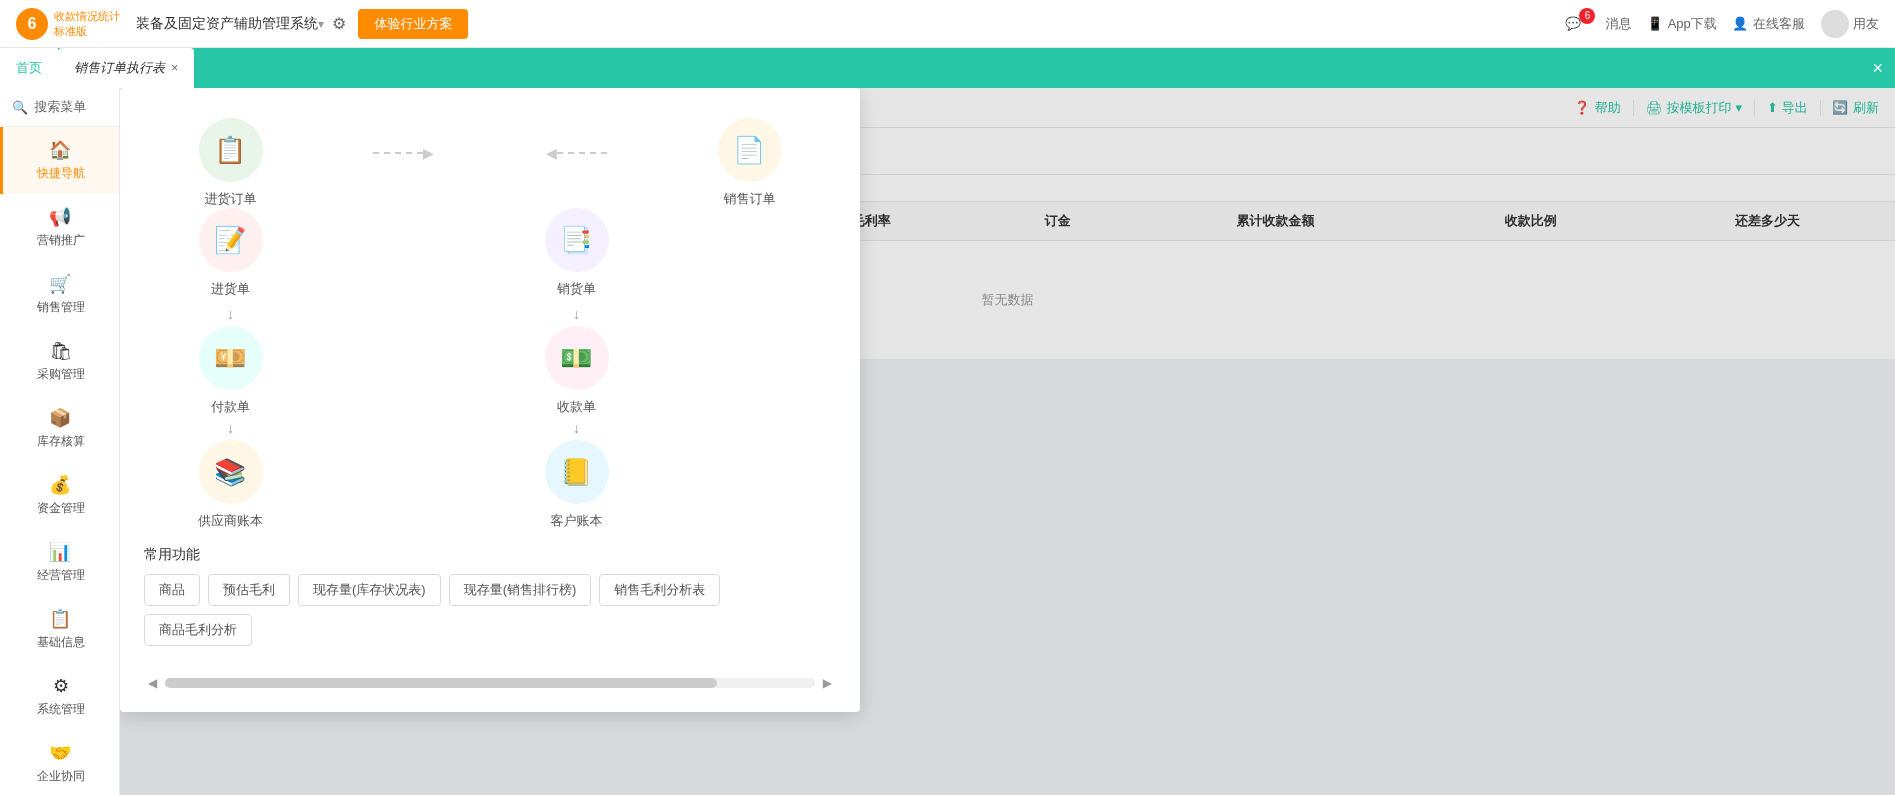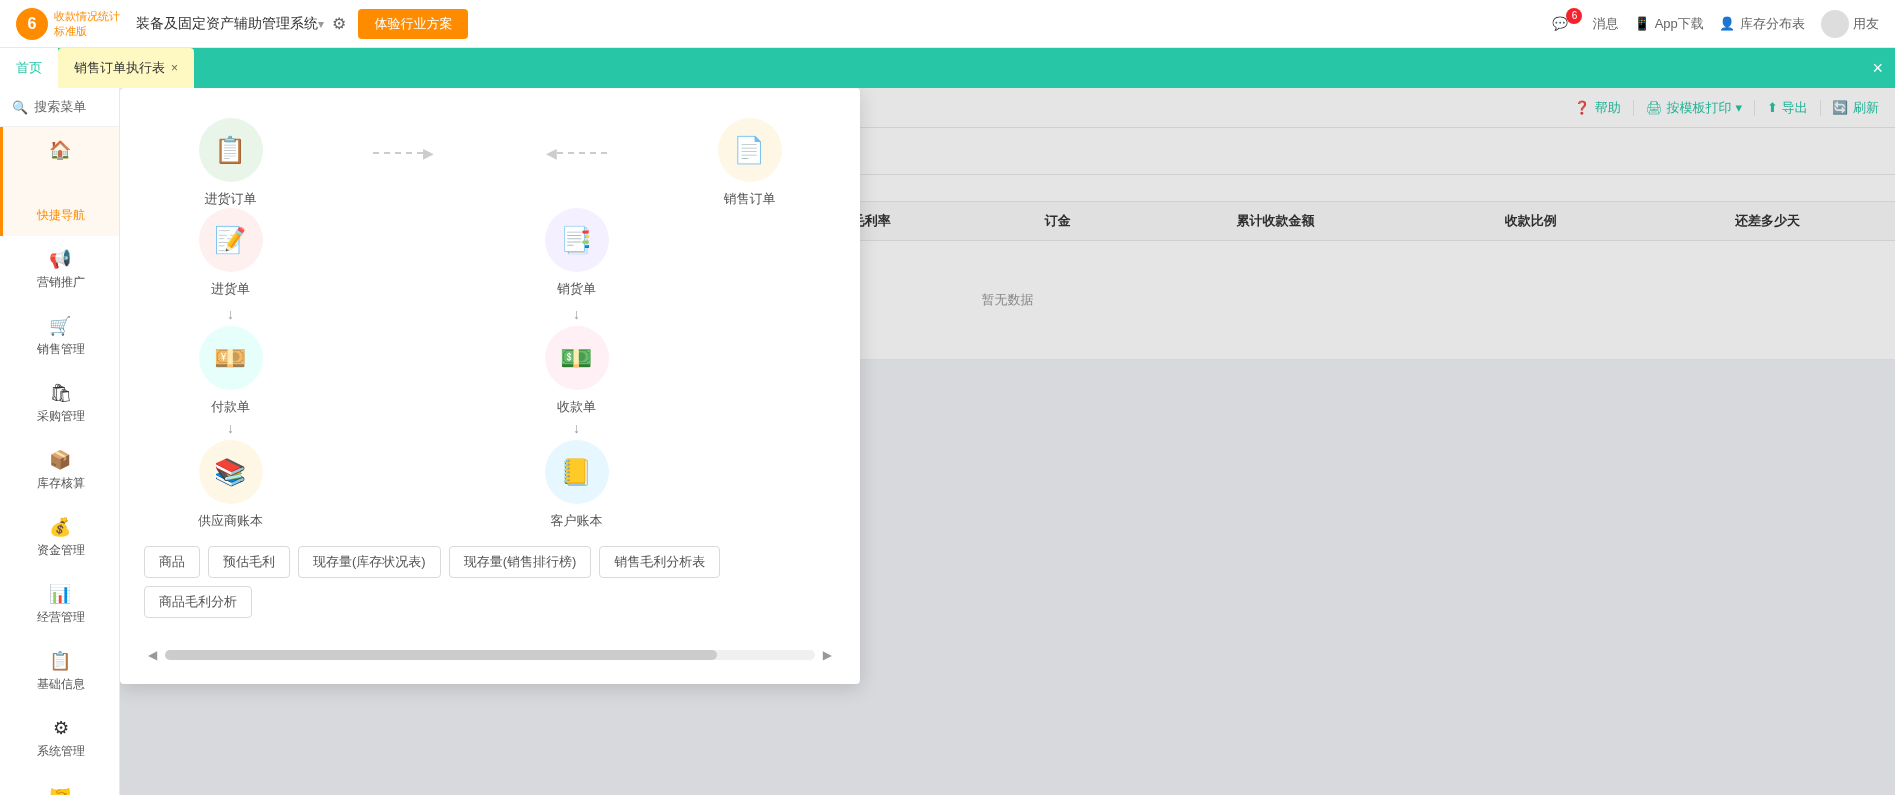--- a/index.html
+++ b/index.html
@@ -72,21 +72,21 @@
     }
     .tab-item {
       height: 40px;
       display: flex; align-items: center;
       padding: 0 16px;
       font-size: 13px;
       cursor: pointer;
       position: relative;
     }
     .tab-item.home { background: #fff; color: #26c6a6; font-weight: 500; }
-    .tab-item.active { background: #fef9c3; color: #333; border-radius: 4px 4px 0 0; }
+    .tab-item.active { background: #ffffff; color: #333; border-radius: 4px 4px 0 0; font-style: italic; }
     .tab-close { margin-left: 6px; color: #666; font-size: 12px; cursor: pointer; }
 
     
     .main-layout {
       display: flex;
       height: calc(795px - 48px - 40px);
     }
 
     
     .sidebar {
@@ -112,21 +112,21 @@
       border-left: 3px solid transparent;
       gap: 4px;
     }
     .sidebar-item.active {
       background: #fff8f0;
       border-left-color: #ff8c00;
       color: #ff8c00;
     }
     .sidebar-item .icon { font-size: 18px; }
     .sidebar-item .label { font-size: 12px; text-align: center; }
-    .sidebar-item.active .label { color: #ff8c00; margin-top: 42px; }
+    .sidebar-item.active .label { color: #ff8c00; }
     .sidebar-item:not(.active) .label { color: #555; }
 
     
     .content-area {
       flex: 1;
       background: #f0f2f5;
       position: relative;
       overflow: hidden;
     }
 
@@ -285,21 +285,21 @@
       <span>💬</span>
       <span class="badge">6</span>
       <span>消息</span>
     </div>
     <div class="header-right-item">
       <span>📱</span>
       <span>App下载</span>
     </div>
     <div class="header-right-item">
       <span>👤</span>
-      <span>库存分布表</span>
+      <span>在线客服</span>
     </div>
     <div class="header-right-item">
       <div class="avatar"></div>
       <span>用友</span>
     </div>
   </div>
 </div>
 
 <div class="tab-bar">
   <div class="tab-bar-inner">
@@ -504,20 +504,21 @@
             </div>
             <div></div>
             <div style="display:flex;flex-direction:column;align-items:center;gap:8px;">
               <div class="flow-circle circle-blue" style="font-size:26px;">📒</div>
               <span class="flow-label">客户账本</span>
             </div>
             <div></div>
           </div>
 
           <div class="common-funcs">
+            <div class="common-title">常用功能</div>
             <div class="func-buttons">
               <button class="func-btn">商品</button>
               <button class="func-btn">预估毛利</button>
               <button class="func-btn">现存量(库存状况表)</button>
               <button class="func-btn">现存量(销售排行榜)</button>
               <button class="func-btn">销售毛利分析表</button>
               <button class="func-btn">商品毛利分析</button>
             </div>
           </div>
 

